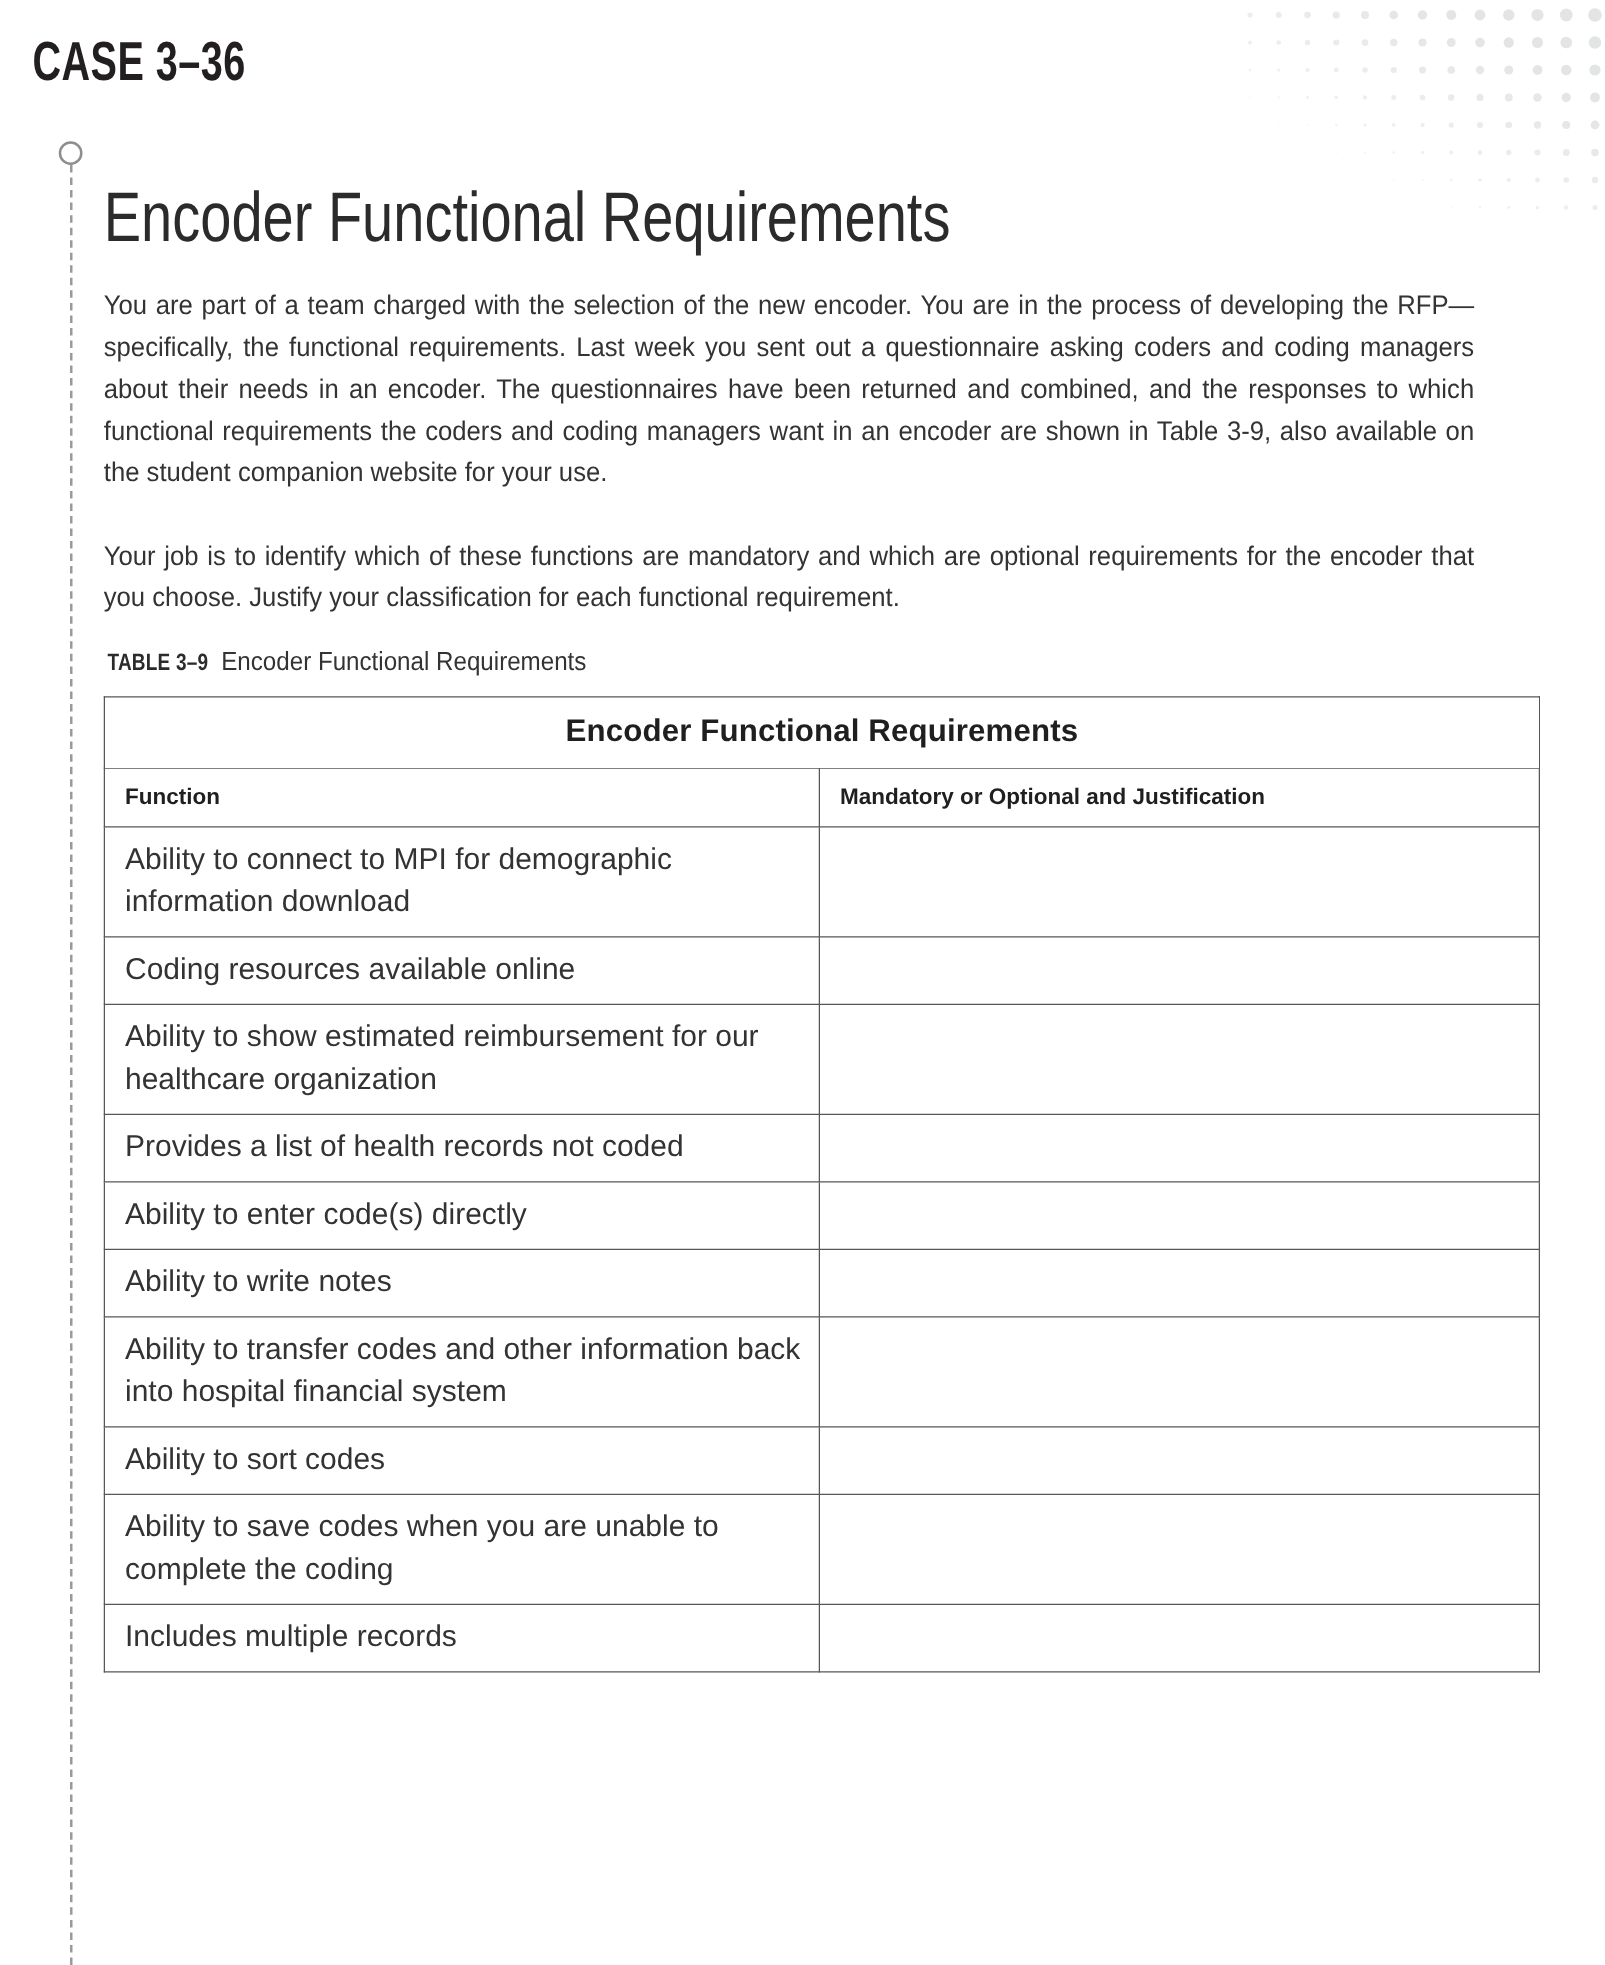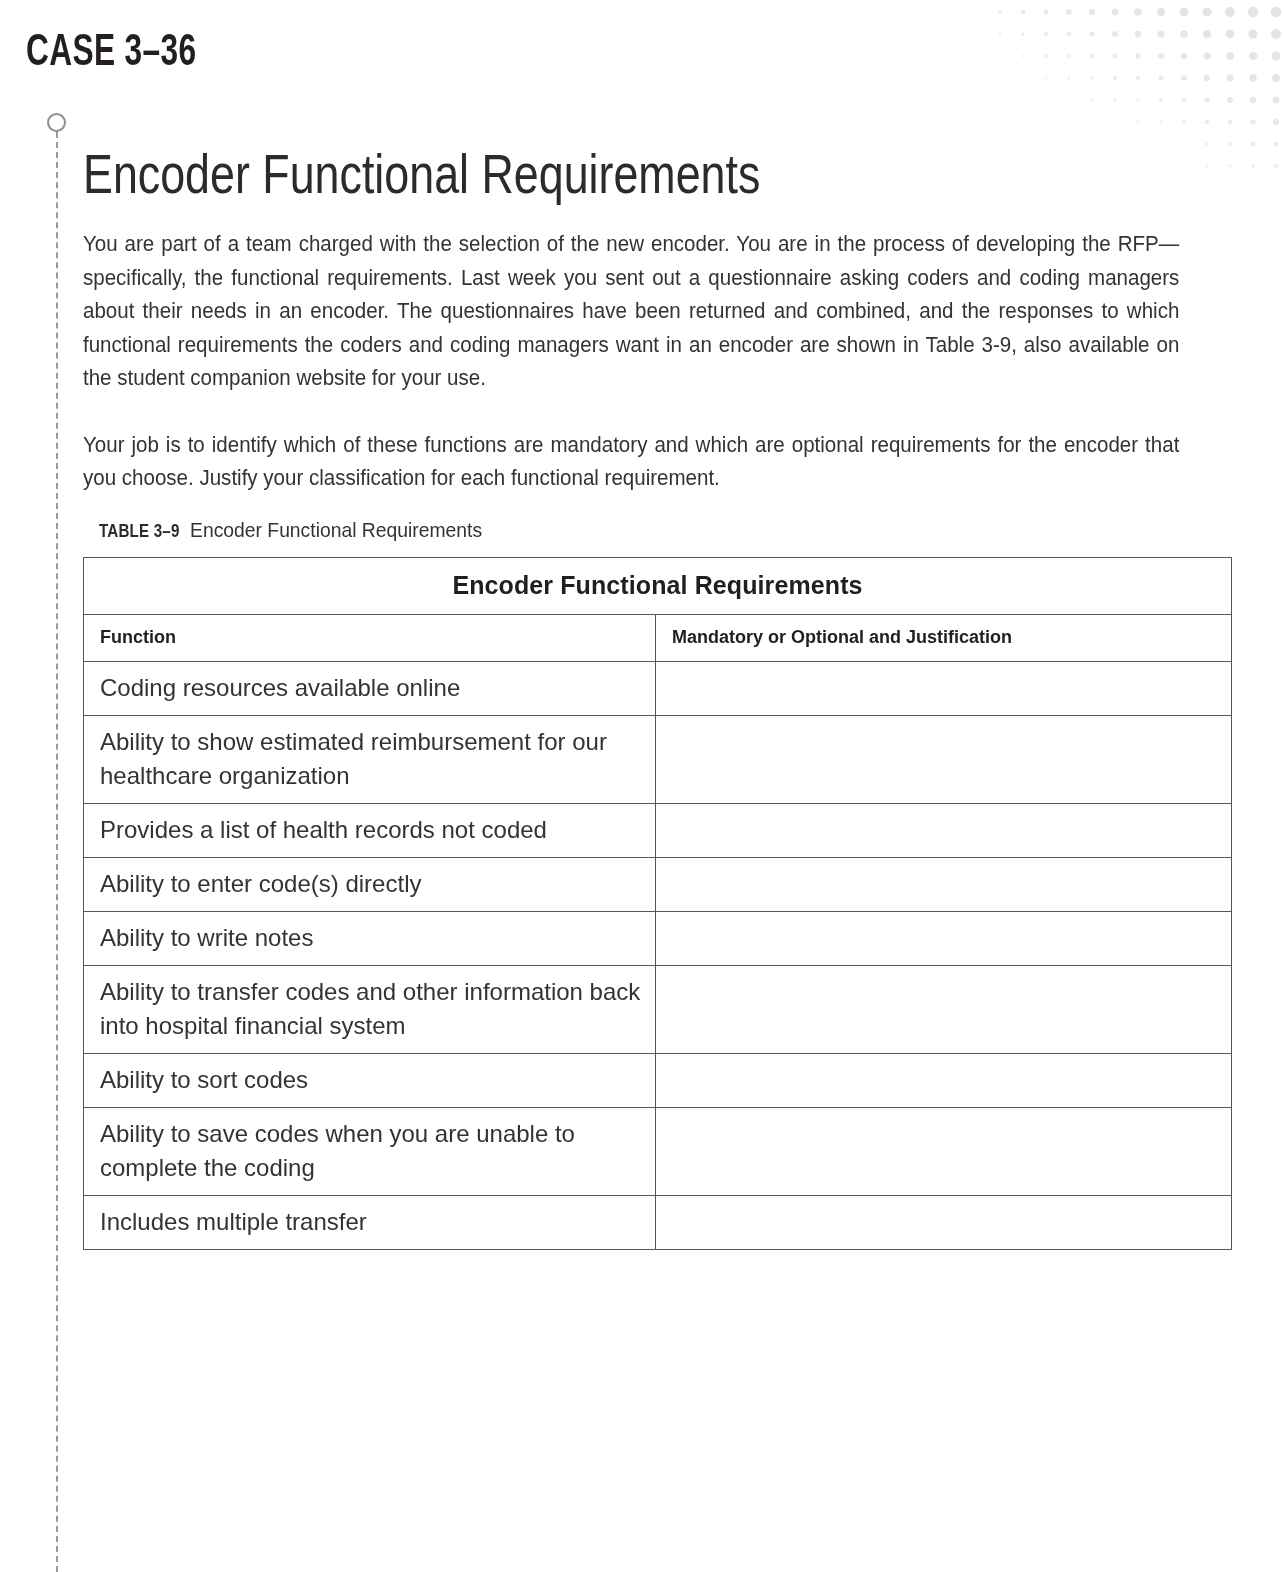--- a/index.html
+++ b/index.html
@@ -94,21 +94,21 @@
     color: #333333;
     margin: 0 0 33px 0;
     transform: scaleX(0.955);
     transform-origin: left top;
   }
   .para:last-child { margin-bottom: 0; }
 
   
   #table-caption {
     position: absolute;
-    left: 99px;
+    left: 86px;
     top: 518px;
     white-space: nowrap;
     color: #2b2b2b;
   }
   #caption-num {
     font-family: "Liberation Sans Narrow", "Liberation Sans", sans-serif;
     font-weight: bold;
     font-size: 19px;
     letter-spacing: 0.2px;
     display: inline-block;
@@ -291,20 +291,24 @@
       <tr>
         <th class="tbl-title-cell" colspan="2">Encoder Functional Requirements</th>
       </tr>
       <tr>
         <th class="col-head">Function</th>
         <th class="col-head">Mandatory or Optional and Justification</th>
       </tr>
     </thead>
     <tbody id="req-tbody">
         <tr>
+          <td class="fn-cell">Ability to connect to MPI for demographic information download</td>
+          <td class="ans-cell">&nbsp;</td>
+        </tr>
+        <tr>
           <td class="fn-cell">Coding resources available online</td>
           <td class="ans-cell">&nbsp;</td>
         </tr>
         <tr>
           <td class="fn-cell">Ability to show estimated reimbursement for our healthcare organization</td>
           <td class="ans-cell">&nbsp;</td>
         </tr>
         <tr>
           <td class="fn-cell">Provides a list of health records not coded</td>
           <td class="ans-cell">&nbsp;</td>
@@ -323,19 +327,19 @@
         </tr>
         <tr>
           <td class="fn-cell">Ability to sort codes</td>
           <td class="ans-cell">&nbsp;</td>
         </tr>
         <tr>
           <td class="fn-cell">Ability to save codes when you are unable to complete the coding</td>
           <td class="ans-cell">&nbsp;</td>
         </tr>
         <tr>
-          <td class="fn-cell">Includes multiple transfer</td>
+          <td class="fn-cell">Includes multiple records</td>
           <td class="ans-cell">&nbsp;</td>
         </tr>
       </tbody>
   </table>
 
 </div>
 
 </body></html>

